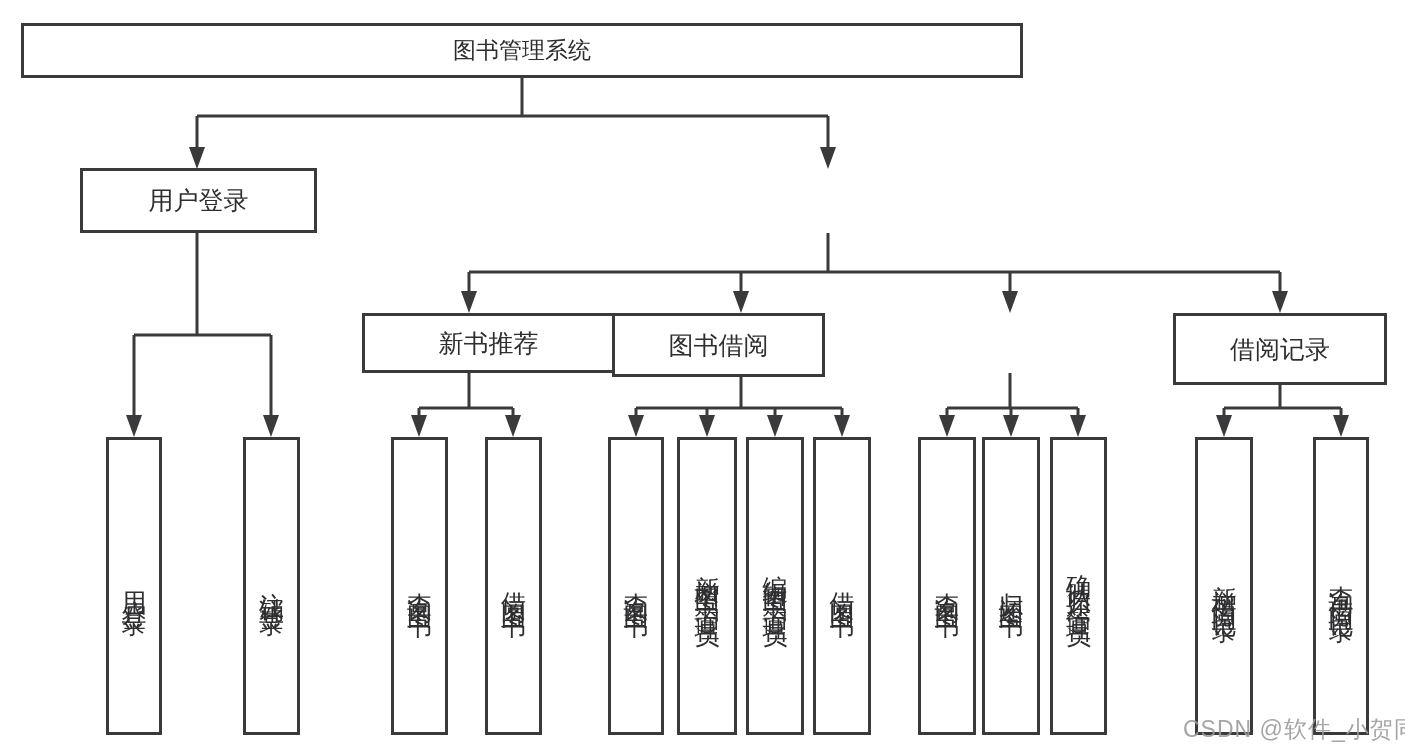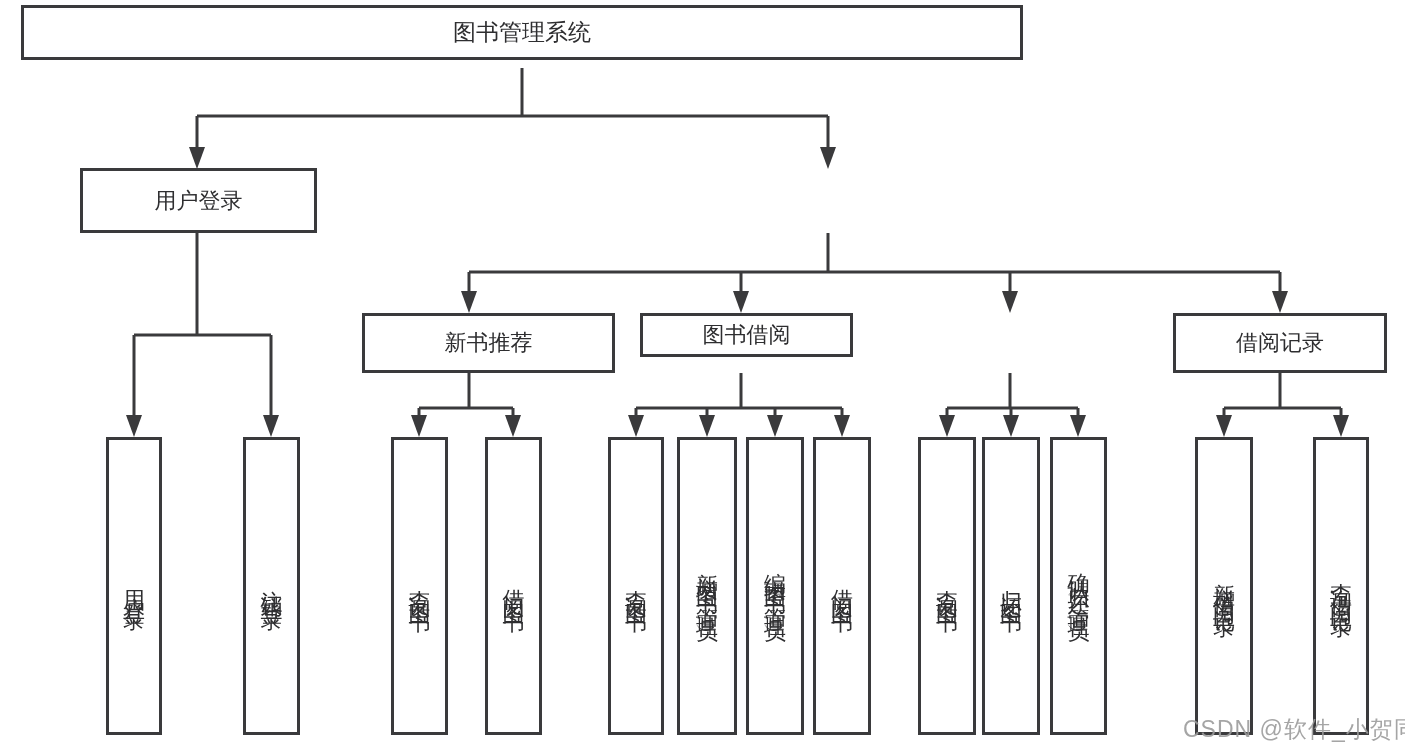--- a/index.html
+++ b/index.html
@@ -24,21 +24,21 @@
   .node {
     position: absolute;
     box-sizing: border-box;
     background: #ffffff;
     border: 3px solid #3a3a3c;
     color: #2e2e30;
     display: flex;
     align-items: center;
     justify-content: center;
     z-index: 2;
-    font-size: 22px;
+    font-size: 25px;
     line-height: 1;
     white-space: nowrap;
   }
   .node.lvl1 { font-size: 23px; }
   .node.vertical span {
     writing-mode: vertical-rl;
     text-orientation: mixed;
     letter-spacing: 7px;
     white-space: nowrap;
   }
@@ -101,35 +101,35 @@
       <polygon points="1070,415 1086,415 1078,437" fill="#3a3a3c" stroke="none"></polygon>
     </g>
 
     <g>
       <path d="M1280 373 V408 M1224 408 H1341 M1224 408 V417 M1341 408 V417"></path>
       <polygon points="1216,415 1232,415 1224,437" fill="#3a3a3c" stroke="none"></polygon>
       <polygon points="1333,415 1349,415 1341,437" fill="#3a3a3c" stroke="none"></polygon>
     </g>
   </svg>
 
-  <div class="node lvl1" style="left:21px; top:5px; width:1002px; height:55px">
+  <div class="node lvl1" style="left:21px; top:23px; width:1002px; height:55px">
     <span>图书管理系统</span>
   </div>
 
   <div class="node" style="left:80px; top:168px; width:237px; height:65px">
     <span>用户登录</span>
   </div>
 
   <div class="node" style="left:362px; top:313px; width:253px; height:60px">
     <span>新书推荐</span>
   </div>
-  <div class="node" style="left:640px; top:313px; width:213px; height:44px">
+  <div class="node" style="left:612px; top:313px; width:213px; height:64px">
     <span>图书借阅</span>
   </div>
-  <div class="node" style="left:1173px; top:313px; width:214px; height:60px">
+  <div class="node" style="left:1173px; top:313px; width:214px; height:72px">
     <span>借阅记录</span>
   </div>
 
   <div class="node vertical" style="left:106px; top:437px; width:56px; height:298px">
     <span>用户登录</span>
   </div>
   <div class="node vertical" style="left:243px; top:437px; width:57px; height:298px">
     <span>注销登录</span>
   </div>
 

